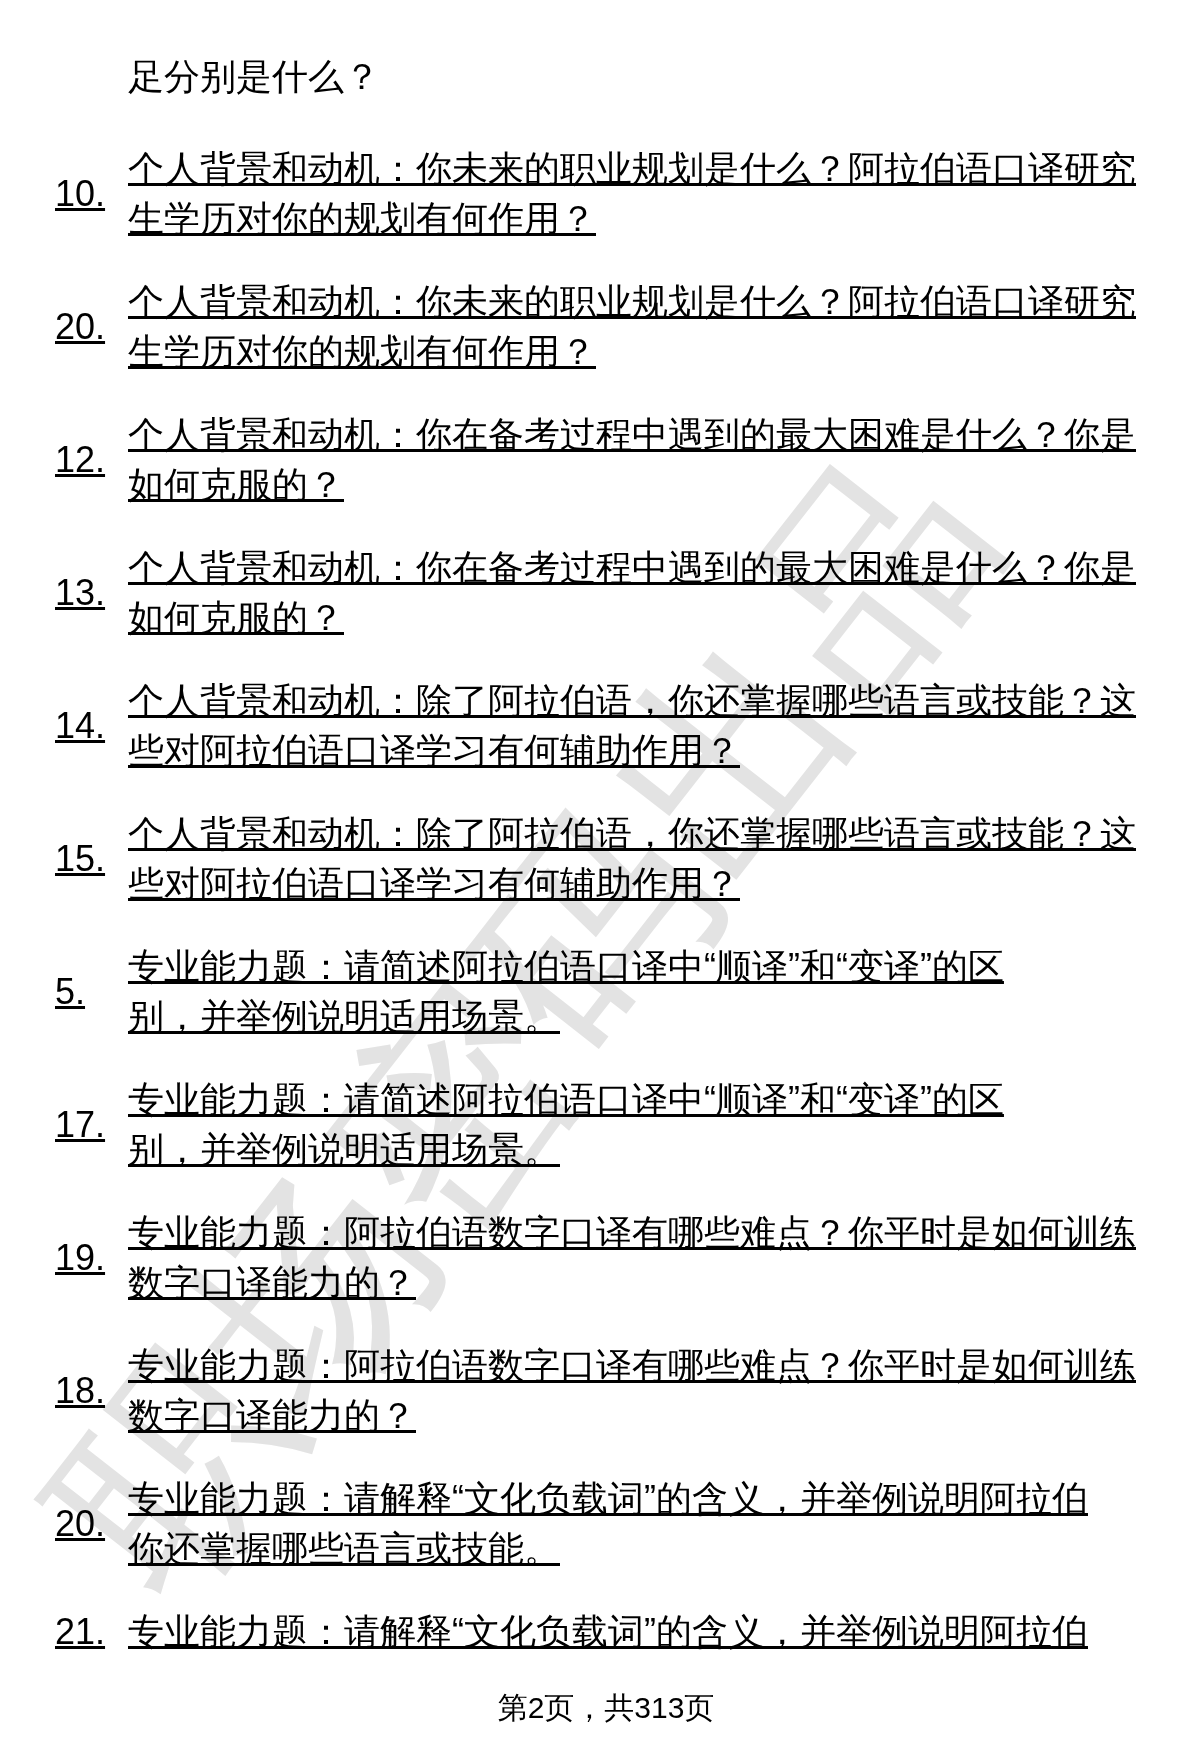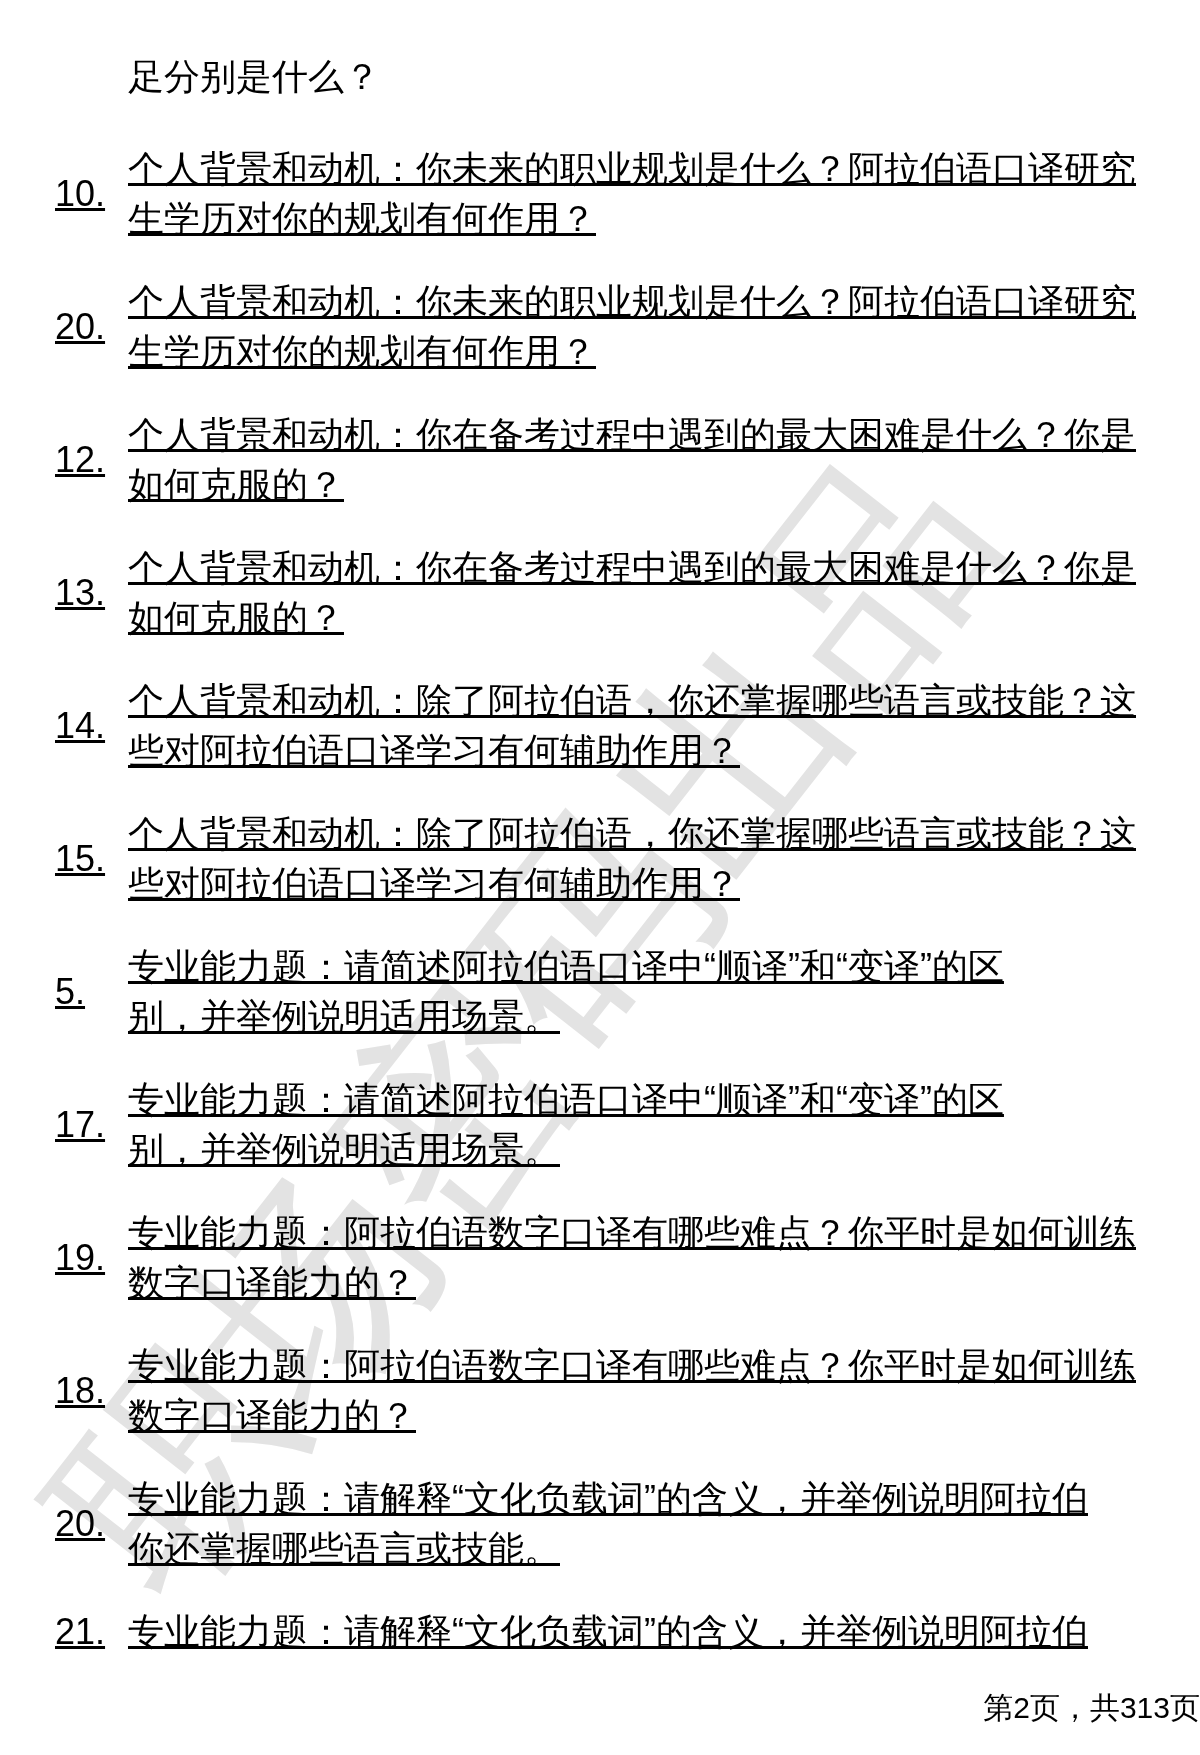--- a/index.html
+++ b/index.html
@@ -47,21 +47,21 @@
     flex: 0 0 73px;
     width: 73px;
   }
   .q-body { flex: 1 1 auto; }
   .q-line { white-space: nowrap; }
   .footer {
     position: absolute;
     left: 12px;
     right: 0;
     top: 1688px;
-    text-align: right;
+    text-align: center;
     font-size: 30px;
     z-index: 1;
   }
 </style>
 </head>
 <body>
 
 <div class="watermark">职场密码出品</div>
 
 <div class="content">

